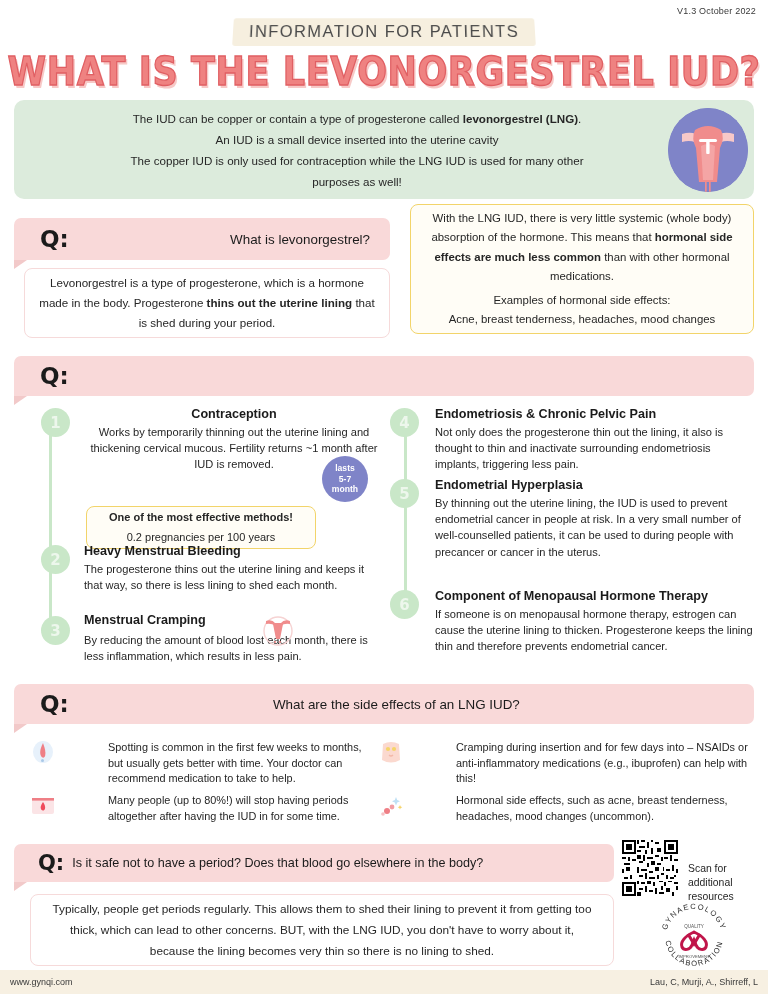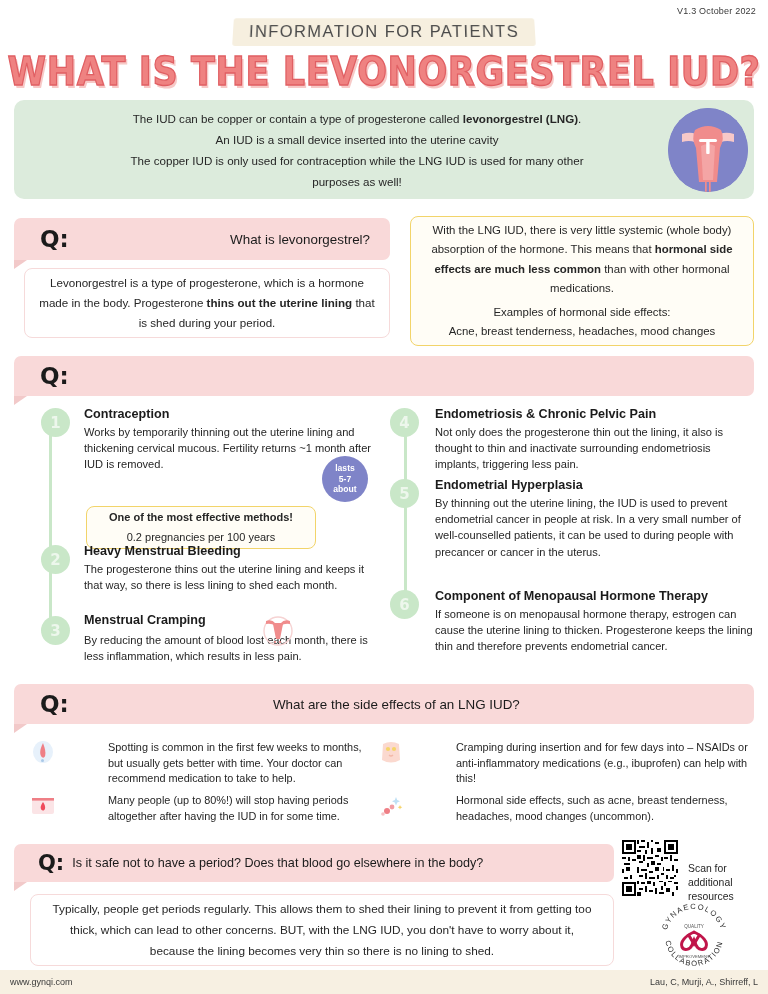--- a/index.html
+++ b/index.html
@@ -155,37 +155,37 @@
 
   <div class="qbar" style="left:14px; top:218px; width:376px; height:42px;">
     <div class="qmark">Q:</div>
     <div class="qtext" style="flex:1; text-align:right; padding-right:20px;">What is levonorgestrel?</div>
   </div>
 
   <div class="wbox" style="left:24px; top:268px; width:366px; height:70px; display:flex; align-items:center; padding:0 14px;">
     <p><span>Levonorgestrel is a type of progesterone, which is a hormone made in the body. Progesterone </span><b>thins out the uterine lining</b><span> that is shed during your period.</span></p>
   </div>
 
-  <div class="ybox" style="left:410px; top:216px; width:344px; height:130px; display:flex; flex-direction:column; justify-content:center; padding:6px 12px;">
+  <div class="ybox" style="left:410px; top:204px; width:344px; height:130px; display:flex; flex-direction:column; justify-content:center; padding:6px 12px;">
     <p><span>With the LNG IUD, there is very little systemic (whole body) absorption of the hormone. This means that </span><b>hormonal side effects are much less common</b><span> than with other hormonal medications.</span></p>
     <p style="margin-top:4px;">Examples of hormonal side effects:</p>
     <p>Acne, breast tenderness, headaches, mood changes</p>
   </div>
 
   <div class="qbar" style="left:14px; top:356px; width:740px; height:40px;">
     <div class="qmark">Q:</div>
   </div>
 
   <div class="rail" style="left:49px; top:425px; height:215px;"></div>
   <div class="rail" style="left:404px; top:425px; height:185px;"></div>
 
   <div class="col" style="left:20px; top:405px; width:370px;">
     <div class="item" style="height:0;">
       <div class="bullet" style="left:21px; top:3px;">1</div>
-      <div style="position:absolute; left:64px; top:2px; width:300px;">
+      <div style="position:absolute; left:64px; top:2px; width:300px;text-align:center;">
         <div class="ihead">Contraception</div>
         <div class="ibody" style="margin-top:3px;">Works by temporarily thinning out the uterine lining and thickening cervical mucous. Fertility returns ~1 month after IUD is removed.</div>
       </div>
     </div>
 
     <div class="ybox" style="left:66px; top:101px; width:230px; height:43px; display:flex; flex-direction:column; justify-content:center; padding:0 8px;">
       <p style="font-weight:bold; font-size:11px;">One of the most effective methods!</p>
       <p style="font-size:11px;">0.2 pregnancies per 100 years</p>
     </div>
 
@@ -212,21 +212,21 @@
       <path d="M8 9 Q14 7 17 11 L23 11 Q26 7 32 9 L32 12 Q26 11 23 14 L17 14 Q14 11 8 12 Z" fill="#f08c8c"></path>
       <path d="M15 12 Q20 10 25 12 L22 27 L18 27 Z" fill="#f08c8c"></path>
       <circle cx="17" cy="30" r="1.1" fill="#f08c8c"></circle>
       <circle cx="22" cy="30" r="1.1" fill="#f08c8c"></circle>
     </svg>
   </div>
 
   <div class="badge" style="left:322px; top:456px;">
     <div>lasts</div>
     <div>5-7</div>
-    <div>about</div>
+    <div>month</div>
   </div>
 
   <div class="col" style="left:375px; top:405px; width:380px;">
     <div class="item">
       <div class="bullet" style="left:15px; top:3px;">4</div>
       <div style="position:absolute; left:60px; top:2px; width:320px;">
         <div class="ihead">Endometriosis &amp; Chronic Pelvic Pain</div>
         <div class="ibody" style="margin-top:3px;">Not only does the progesterone thin out the lining, it also is thought to thin and inactivate surrounding endometriosis implants, triggering less pain.</div>
       </div>
     </div>

